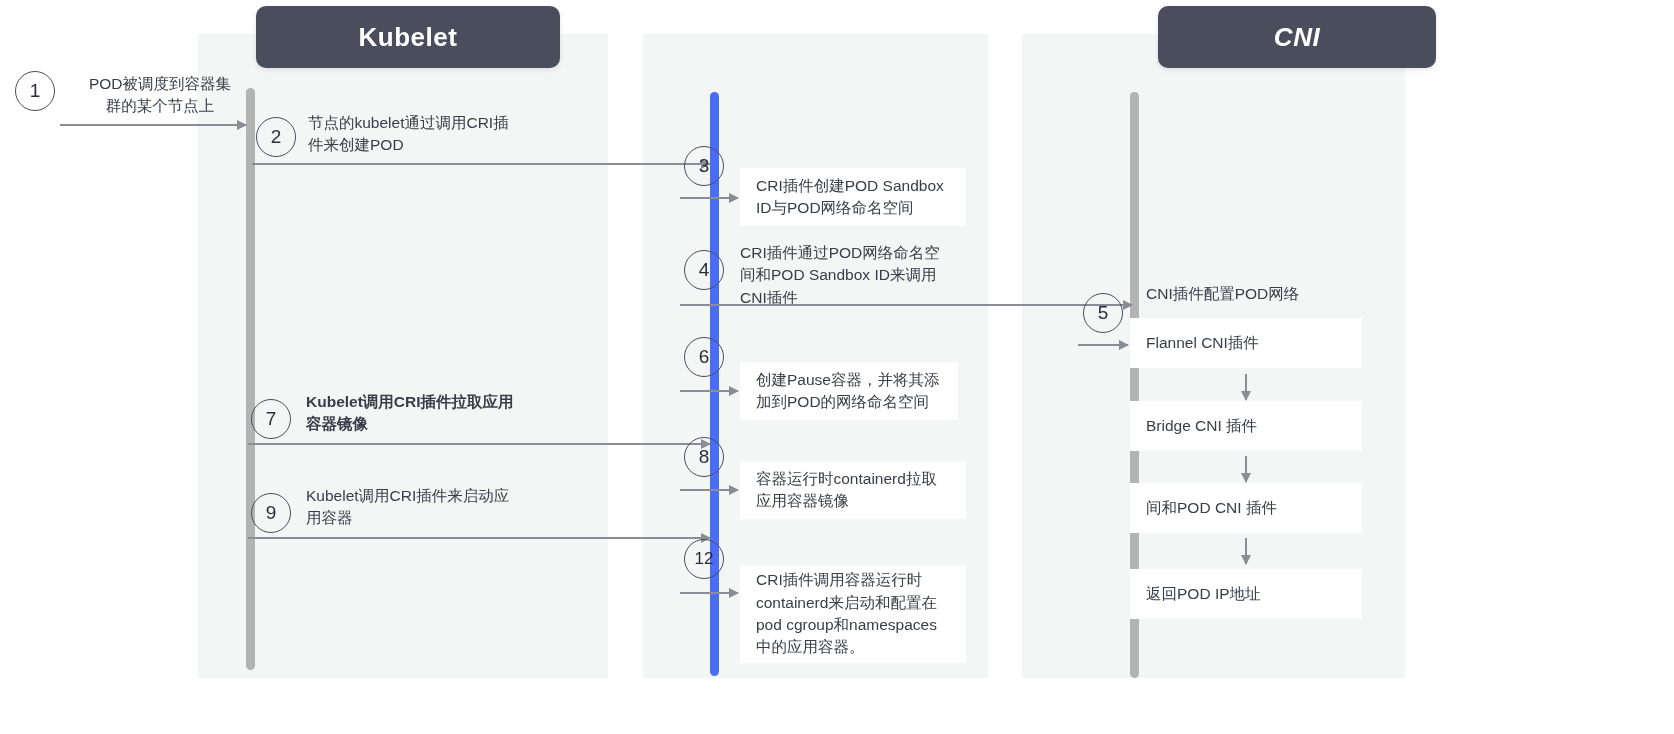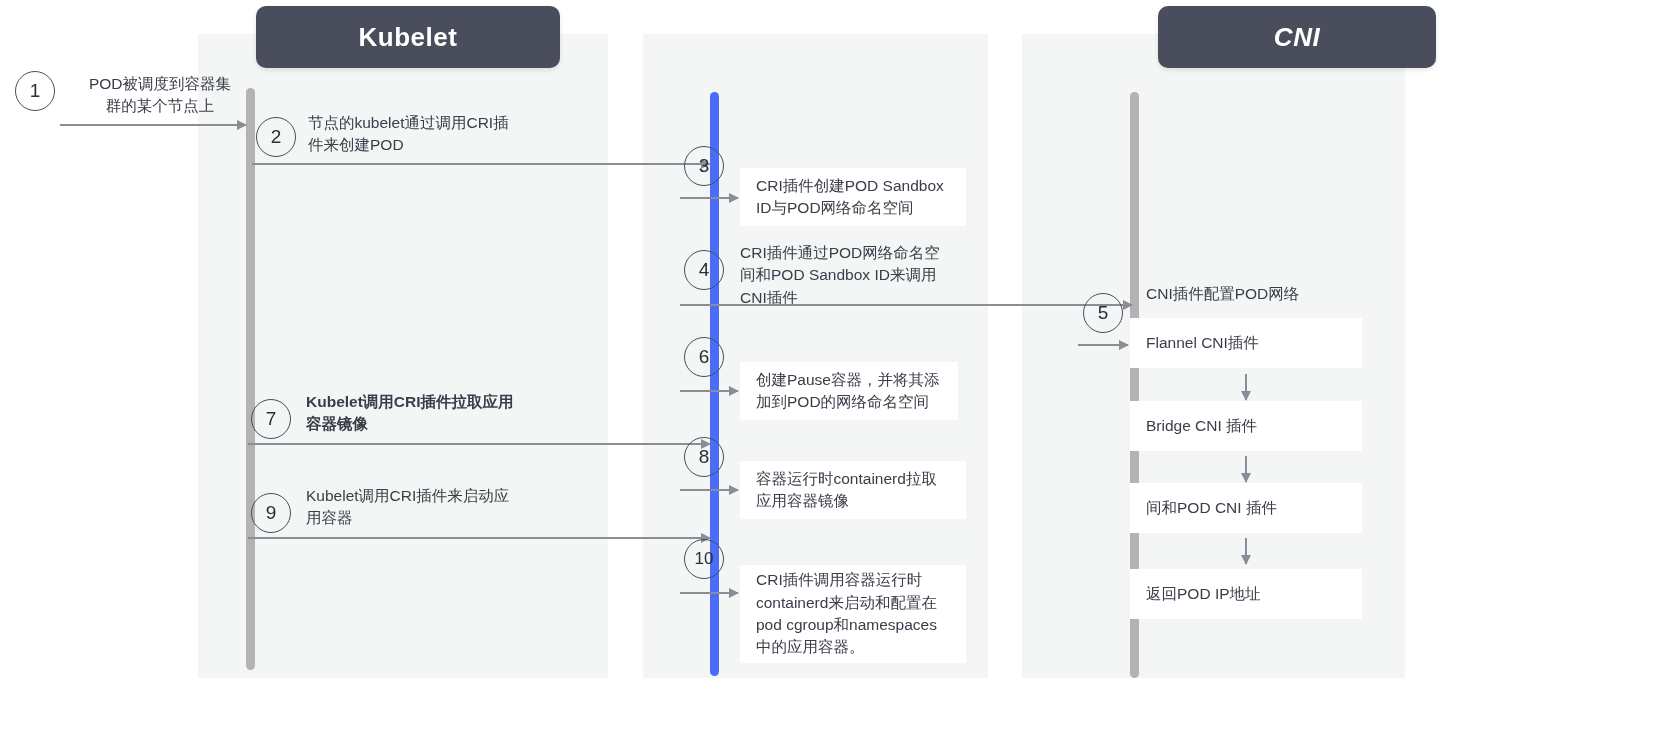--- a/index.html
+++ b/index.html
@@ -211,21 +211,21 @@
   <div class="arrow-h" style="left:680px; top:489px; width:58px;"></div>
 
   <div class="step-num" style="left:251px; top:493px;">
     <span>9</span>
   </div>
   <div class="msg-text" style="left:306px; top:485px; width:235px;">Kubelet调用CRI插件来启动应
 用容器</div>
   <div class="arrow-h" style="left:248px; top:537px; width:462px;"></div>
 
   <div class="step-num small-txt" style="left:684px; top:539px;">
-    <span>10</span>
+    <span>12</span>
   </div>
   <div class="note-box" style="left:740px; top:565px; width:226px; height:98px;">CRI插件调用容器运行时
 containerd来启动和配置在
 pod cgroup和namespaces
 中的应用容器。</div>
   <div class="arrow-h" style="left:680px; top:592px; width:58px;"></div>
 
 
 </div>
 

